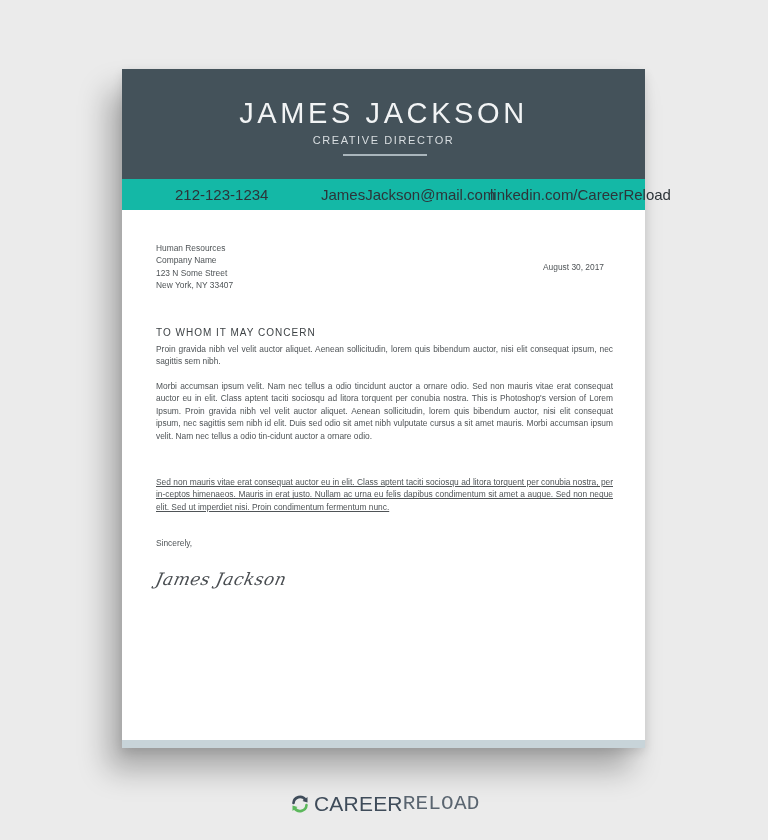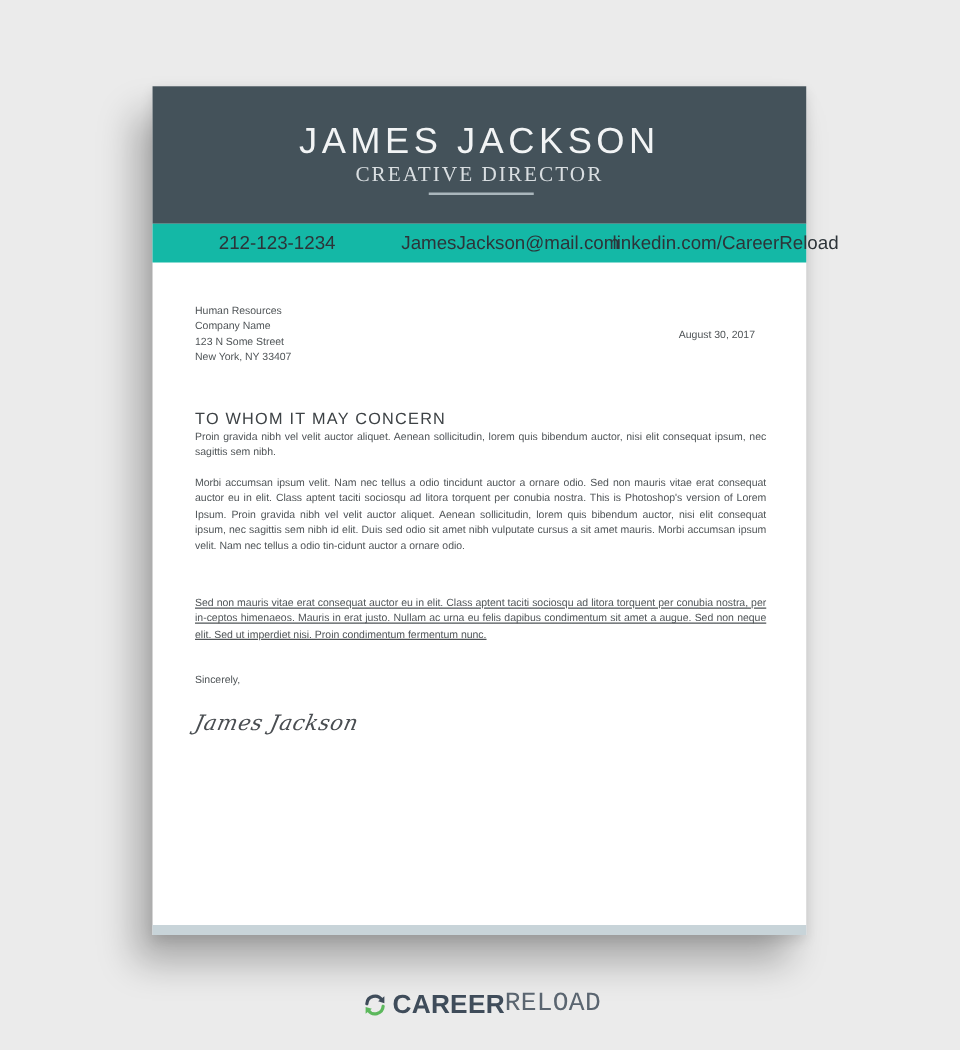--- a/index.html
+++ b/index.html
@@ -20,42 +20,42 @@
     background: #44525a;
     text-align: center;
   }
   .name {
     position: absolute; left: 0; right: 0; top: 27px;
     color: #f2f4f5; font-size: 29px; letter-spacing: 3.6px;
     font-weight: normal; line-height: 34px;
   }
   .title {
     position: absolute; left: 0; right: 0; top: 64px;
-    color: #d9dee1; font-size: 17px; letter-spacing: 1.6px; line-height: 14px; font-family: Liberation Serif, serif;
+    color: #d9dee1; font-size: 11px; letter-spacing: 1.6px; line-height: 14px;
   }
   .rule {
     position: absolute; left: 221px; top: 85px; width: 84px; height: 2px;
     background: #aab6bc;
   }
   .contact {
     position: absolute; left: 0; top: 110px; width: 100%; height: 31px;
     background: #14b8a6;
     font-size: 15px; color: #2d3439;
   }
   .contact span { position: absolute; top: 10px; line-height: 12px; }
   .c-phone { left: 53px; }
   .c-email { left: 199px; }
   .c-link { left: 368px; }
   .body-text { color: #4f5457; font-size: 8.4px; line-height: 12.4px; }
   .addr { position: absolute; left: 34px; top: 173px; }
   .addr div { line-height: 12.4px; }
   .date { position: absolute; left: 421px; top: 192px; }
   .greeting {
     position: absolute; left: 34px; top: 258px;
-    font-size: 13px; letter-spacing: 1px; color: #3d4245;
+    font-size: 10px; letter-spacing: 1px; color: #3d4245;
   }
   .para { position: absolute; left: 34px; width: 457px; margin: 0; text-align: justify; }
   .p1 { top: 274px; }
   .p2 { top: 311px; }
   .p3 { top: 407px; text-decoration: underline; }
   .p4 { top: 435px; }
   .closing { position: absolute; left: 34px; top: 468px; }
   .signature {
     position: absolute; left: 34px; top: 500px;
     font-family: "DejaVu Serif", serif; font-style: italic;
@@ -65,21 +65,21 @@
   .footer-strip {
     position: absolute; left: 0; bottom: 0; width: 100%; height: 8px;
     background: #c8d4d9;
   }
   .brand {
     position: absolute; left: 290px; top: 793px;
     display: flex; align-items: center; gap: 4px;
     font-size: 21px; line-height: 22px; letter-spacing: 0.2px;
   }
   .brand-icon { width: 20px; height: 20px; }
-  .brand-a { font-weight: bold; color: #3f4c5a; }
+  .brand-a { font-weight: normal; color: #3f4c5a; }
   .brand-b { color: #5a6570; font-family: Liberation Mono, monospace; }
 </style>
 </head>
 <body>
 
 <div class="page">
   <div class="header">
     <div class="name">JAMES JACKSON</div>
     <div class="title">CREATIVE DIRECTOR</div>
     <div class="rule"></div>

